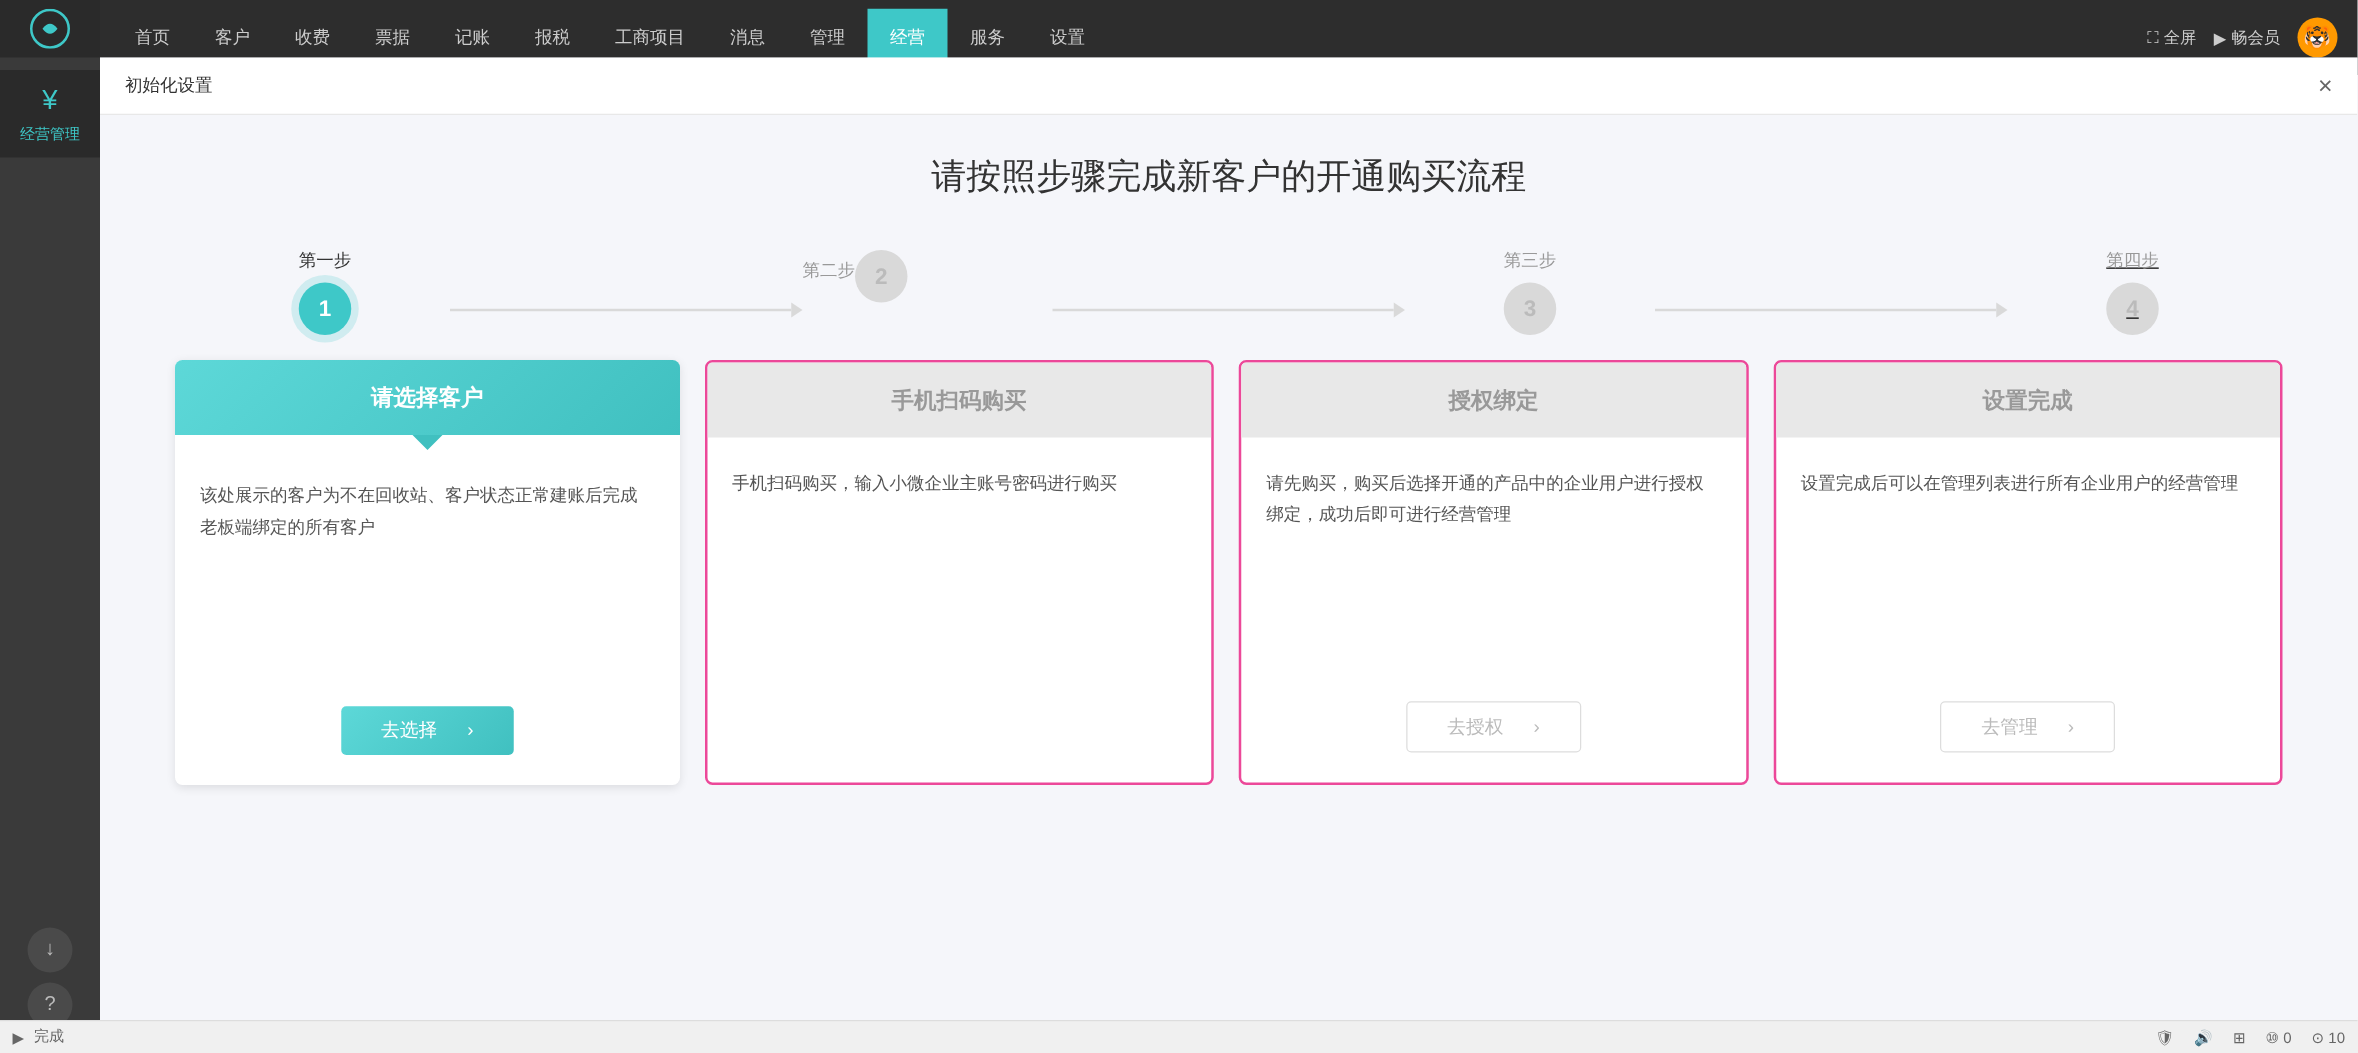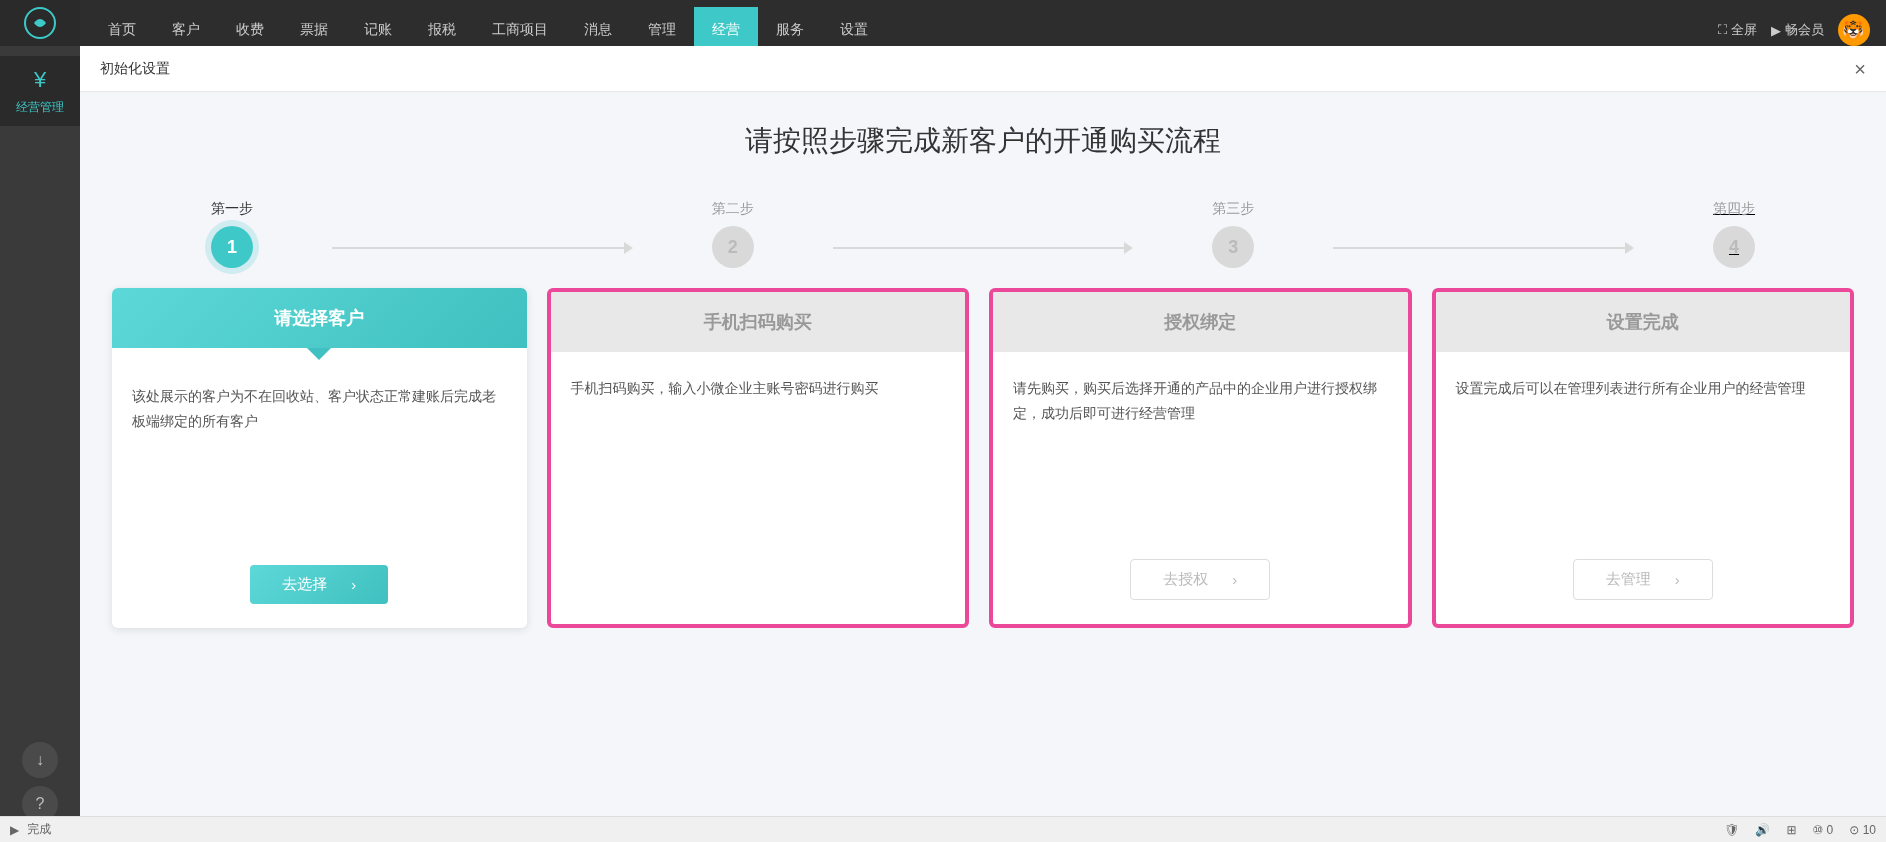--- a/index.html
+++ b/index.html
@@ -150,21 +150,21 @@
       position: absolute;
       right: 20px;
       font-size: 20px;
       color: #666;
       cursor: pointer;
       line-height: 1;
     }
 
     
     .content {
-      padding: 30px 32px;
+      padding: 30px 60px;
     }
     .content-title {
       text-align: center;
       font-size: 28px;
       color: #333;
       margin-bottom: 40px;
       font-weight: normal;
     }
 
     
@@ -175,21 +175,21 @@
     }
     .step-card {
       flex: 1;
       background: #fff;
       border-radius: 6px;
       padding: 0;
       min-height: 340px;
       display: flex;
       flex-direction: column;
       overflow: hidden;
-      border: 4px solid #ec4899;
+      border: 2px solid #ec4899;
     }
     .step-card.active {
       border: none;
       box-shadow: 0 2px 8px rgba(0,0,0,0.1);
     }
     .card-header {
       padding: 18px 20px;
       font-size: 18px;
       text-align: center;
       font-weight: bold;
@@ -321,21 +321,21 @@
       <div style="flex:0 0 auto; display:flex; flex-direction:column; align-items:center; width:200px;">
         <span style="font-size:14px; color:#333; margin-bottom:8px;">第一步</span>
         <div style="width:42px; height:42px; border-radius:50%; background:#3ec8c8; color:#fff; display:flex; align-items:center; justify-content:center; font-size:18px; font-weight:bold; box-shadow:0 0 0 6px rgba(62,200,200,0.2);">1</div>
       </div>
 
       <div style="flex:1; display:flex; align-items:center; margin-top:42px;">
         <div style="flex:1; height:2px; background:#d9d9d9;"></div>
         <div style="width:0; height:0; border-top:6px solid transparent; border-bottom:6px solid transparent; border-left:9px solid #d9d9d9;"></div>
       </div>
 
-      <div style="flex:0 0 auto; display:flex; flex-direction:column; align-items:center; width:200px;">
+      <div style="flex:0 0 auto; display:flex; flex-direction:row; align-items:center; width:200px;">
         <span style="font-size:14px; color:#999; margin-bottom:8px;">第二步</span>
         <div style="width:42px; height:42px; border-radius:50%; background:#d9d9d9; color:#bbb; display:flex; align-items:center; justify-content:center; font-size:18px; font-weight:bold;">2</div>
       </div>
 
       <div style="flex:1; display:flex; align-items:center; margin-top:42px;">
         <div style="flex:1; height:2px; background:#d9d9d9;"></div>
         <div style="width:0; height:0; border-top:6px solid transparent; border-bottom:6px solid transparent; border-left:9px solid #d9d9d9;"></div>
       </div>
 
       <div style="flex:0 0 auto; display:flex; flex-direction:column; align-items:center; width:200px;">

